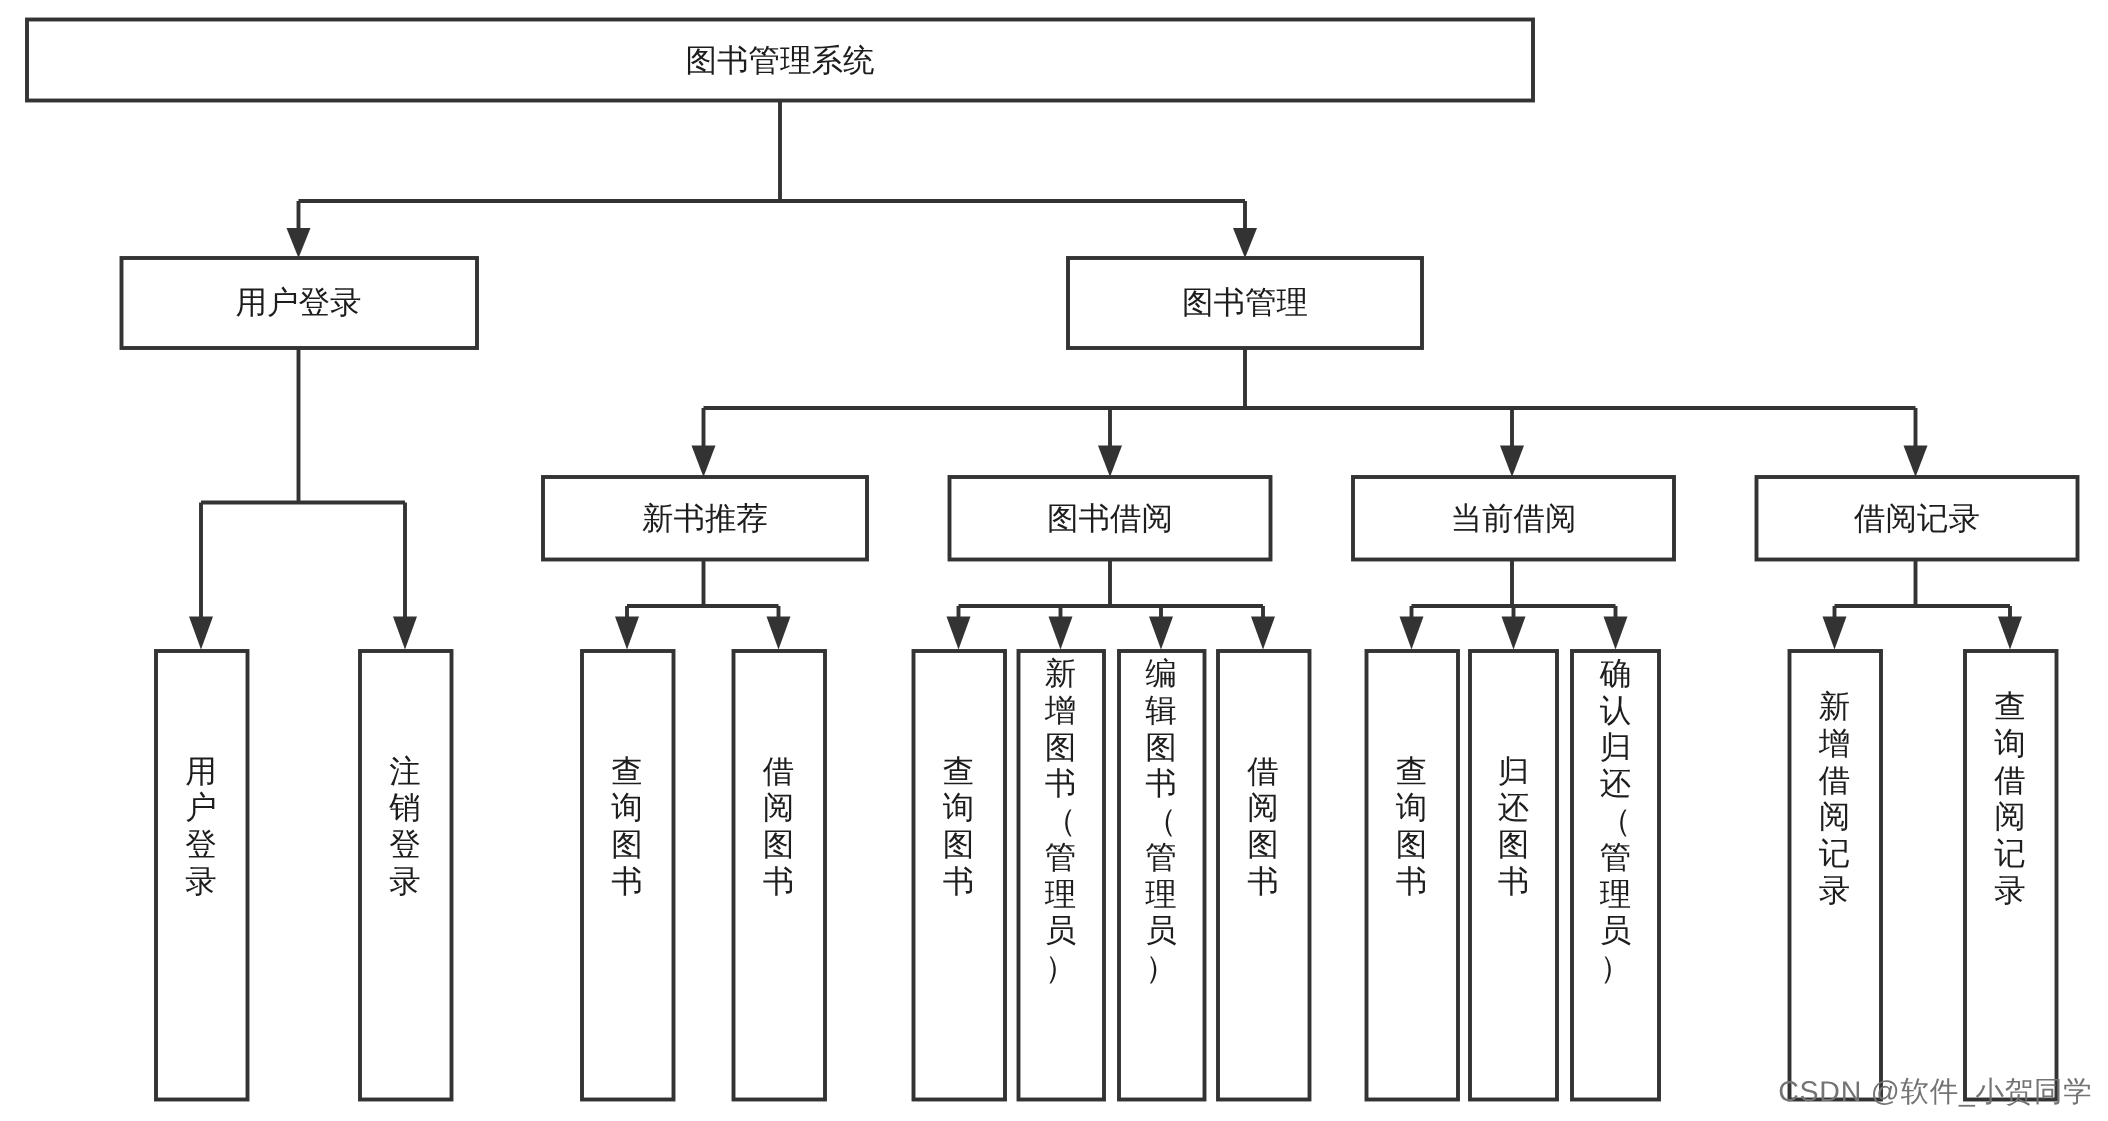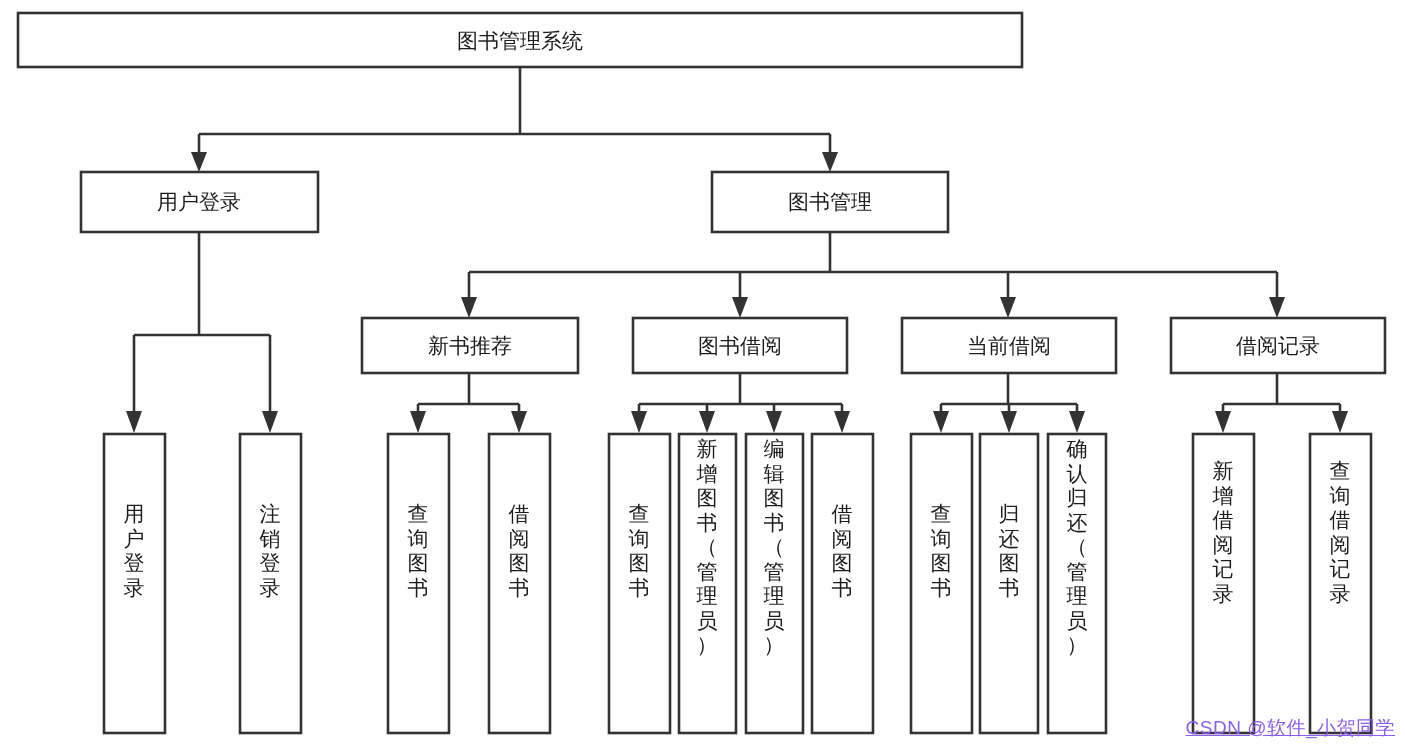--- a/index.html
+++ b/index.html
@@ -54,25 +54,24 @@
     font-size: 21px;
     fill: #1d1d1d;
     text-anchor: middle;
   }
   .watermark {
     position: absolute;
     right: 10px;
     bottom: 6px;
     font-family: "Liberation Sans", "DejaVu Sans", sans-serif;
     font-size: 19px;
-    color: #8b5cf6;
+    color: #737373;
     letter-spacing: 0.5px;
     white-space: nowrap;
     user-select: none;
-    text-decoration: underline;
   }
 </style>
 </head>
 <body>
 
 <div id="diagram-root">
 
   <svg id="flow" viewBox="0 0 1405 747" xmlns="http://www.w3.org/2000/svg">
 
     <g>

